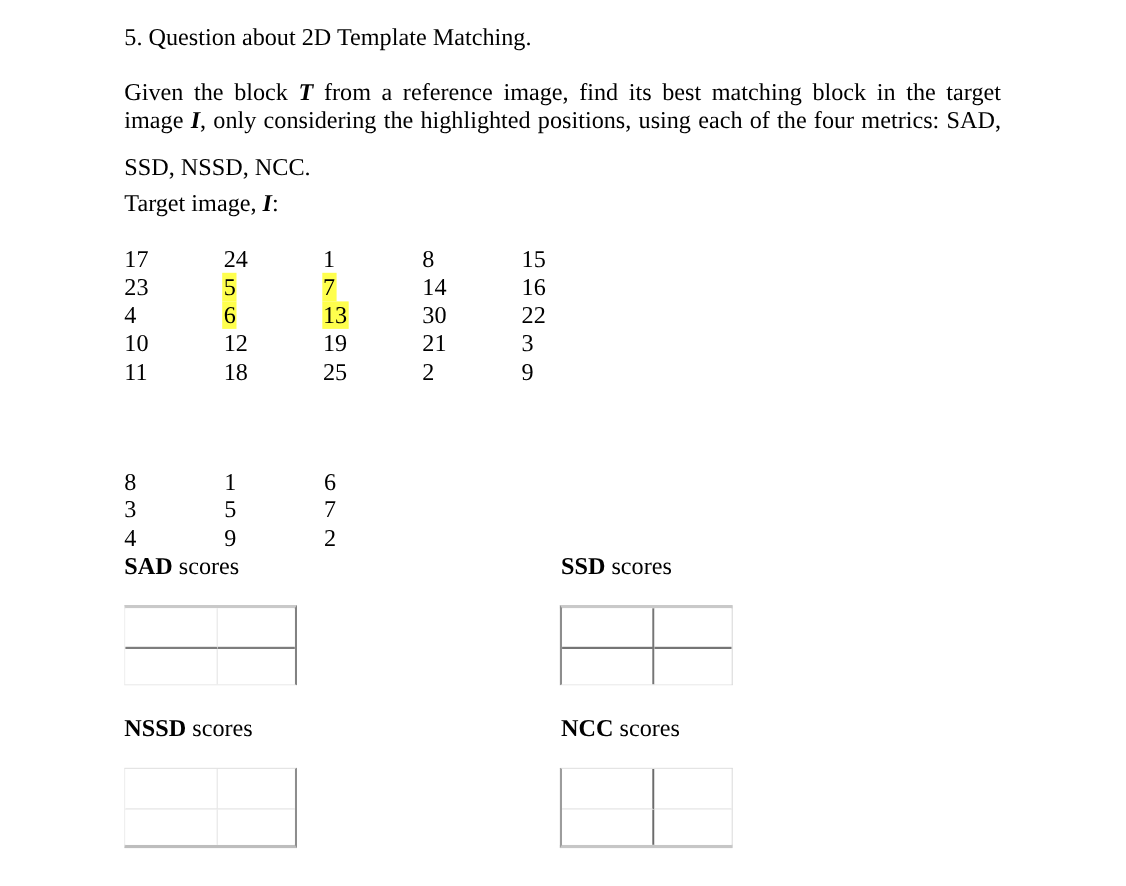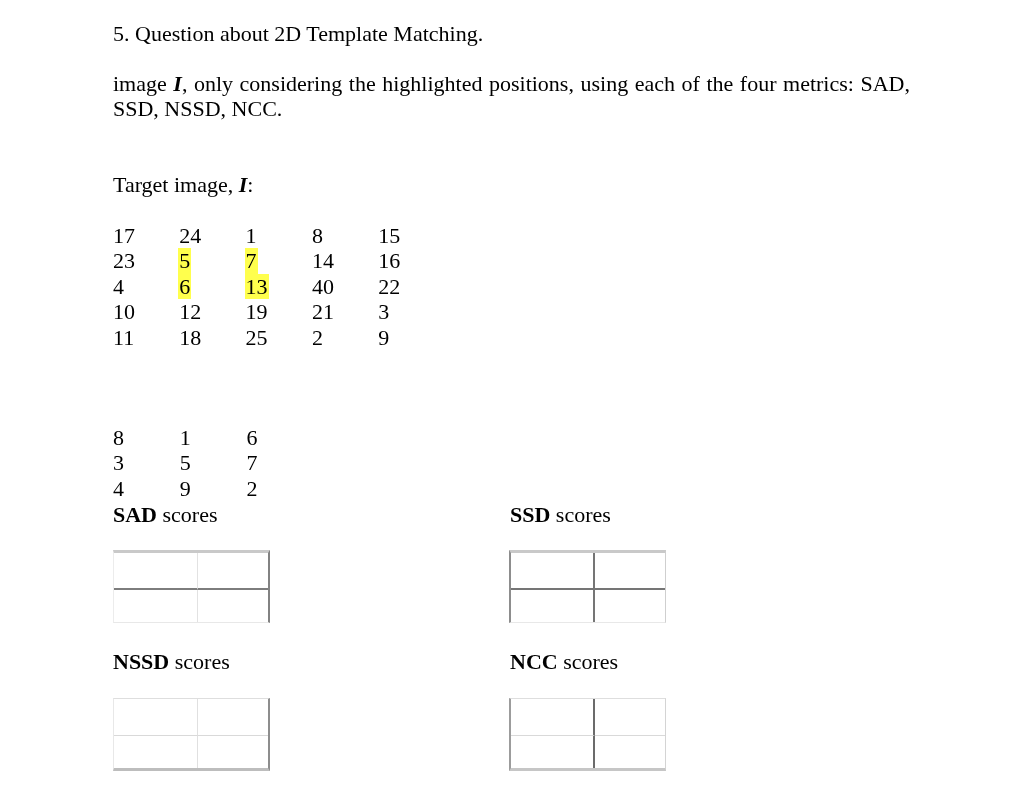--- a/index.html
+++ b/index.html
@@ -10,32 +10,32 @@
     font-size: 22px;
     color: #000;
   }
   .page { position: relative; width: 1024px; height: 805px; overflow: hidden; }
   .abs { position: absolute; }
 
   .title { left: 113px; top: 21px; line-height: 26px; }
 
   .intro { left: 113px; top: 71px; width: 797px; line-height: 25.3px; }
   .intro .jline { text-align: justify; text-align-last: justify; }
-  .intro .lline { text-align: left; }
+  .intro .lline { text-align: left; margin-top: 17px; }
 
   .bi { font-weight: bold; font-style: italic; }
   .i  { }
   .b  { font-weight: bold; }
 
   .section-label { line-height: 26px; }
   .lbl-target { left: 113px; top: 172px; }
   .lbl-block  { left: 113px; top: 374px; }
 
   .mat { line-height: 25.4px; }
-  .mat .mrow { display: grid; }
+  .mat .mrow { display: grid; gap: 24px; }
   .mat5 { left: 113px; top: 223px; }
   .mat5 .mrow { grid-template-columns: repeat(5, 66.3px); }
   .mat3 { left: 113px; top: 425px; }
   .mat3 .mrow { grid-template-columns: repeat(3, 66.8px); }
   .mcell span { display: inline-block; padding: 0 1px; margin-left: -1px; }
   .mcell span.hl { background: var(--hl, #ffff4d); }
 
   .score-heading { line-height: 26px; }
   .hd-sad  { left: 113px; top: 502px; }
   .hd-ssd  { left: 510px; top: 502px; }
@@ -79,20 +79,21 @@
   .t-ncc .c1, .t-ncc .c3 { border-right: 2px solid #6b6b6b; }
 </style>
 </head>
 <body>
 
 <div class="page">
 
   <div class="abs title">5. Question about 2D Template Matching.</div>
 
   <div class="abs intro">
+    <div class="jline"><span>Given the block </span><span class="bi">T</span><span> from a reference image, find its best matching block in the target</span></div>
     <div class="jline"><span>image </span><span class="bi">I</span><span>,  only considering the </span><span class="i">highlighted</span><span> positions, using each of the four metrics: SAD,</span></div>
     <div class="lline">SSD, NSSD, NCC.</div>
   </div>
 
   <div class="abs section-label lbl-target"><span>Target image, </span><span class="bi">I</span><span>:</span></div>
 
   <div class="abs mat mat5">
     <div class="mrow">
       <div class="mcell"><span>17</span></div>
       <div class="mcell"><span>24</span></div>
@@ -104,21 +105,21 @@
       <div class="mcell"><span>23</span></div>
       <div class="mcell"><span class="hl">5</span></div>
       <div class="mcell"><span class="hl">7</span></div>
       <div class="mcell"><span>14</span></div>
       <div class="mcell"><span>16</span></div>
     </div>
     <div class="mrow">
       <div class="mcell"><span>4</span></div>
       <div class="mcell"><span class="hl">6</span></div>
       <div class="mcell"><span class="hl">13</span></div>
-      <div class="mcell"><span>40</span></div>
+      <div class="mcell"><span>30</span></div>
       <div class="mcell"><span>22</span></div>
     </div>
     <div class="mrow">
       <div class="mcell"><span>10</span></div>
       <div class="mcell"><span>12</span></div>
       <div class="mcell"><span>19</span></div>
       <div class="mcell"><span>21</span></div>
       <div class="mcell"><span>3</span></div>
     </div>
     <div class="mrow">

